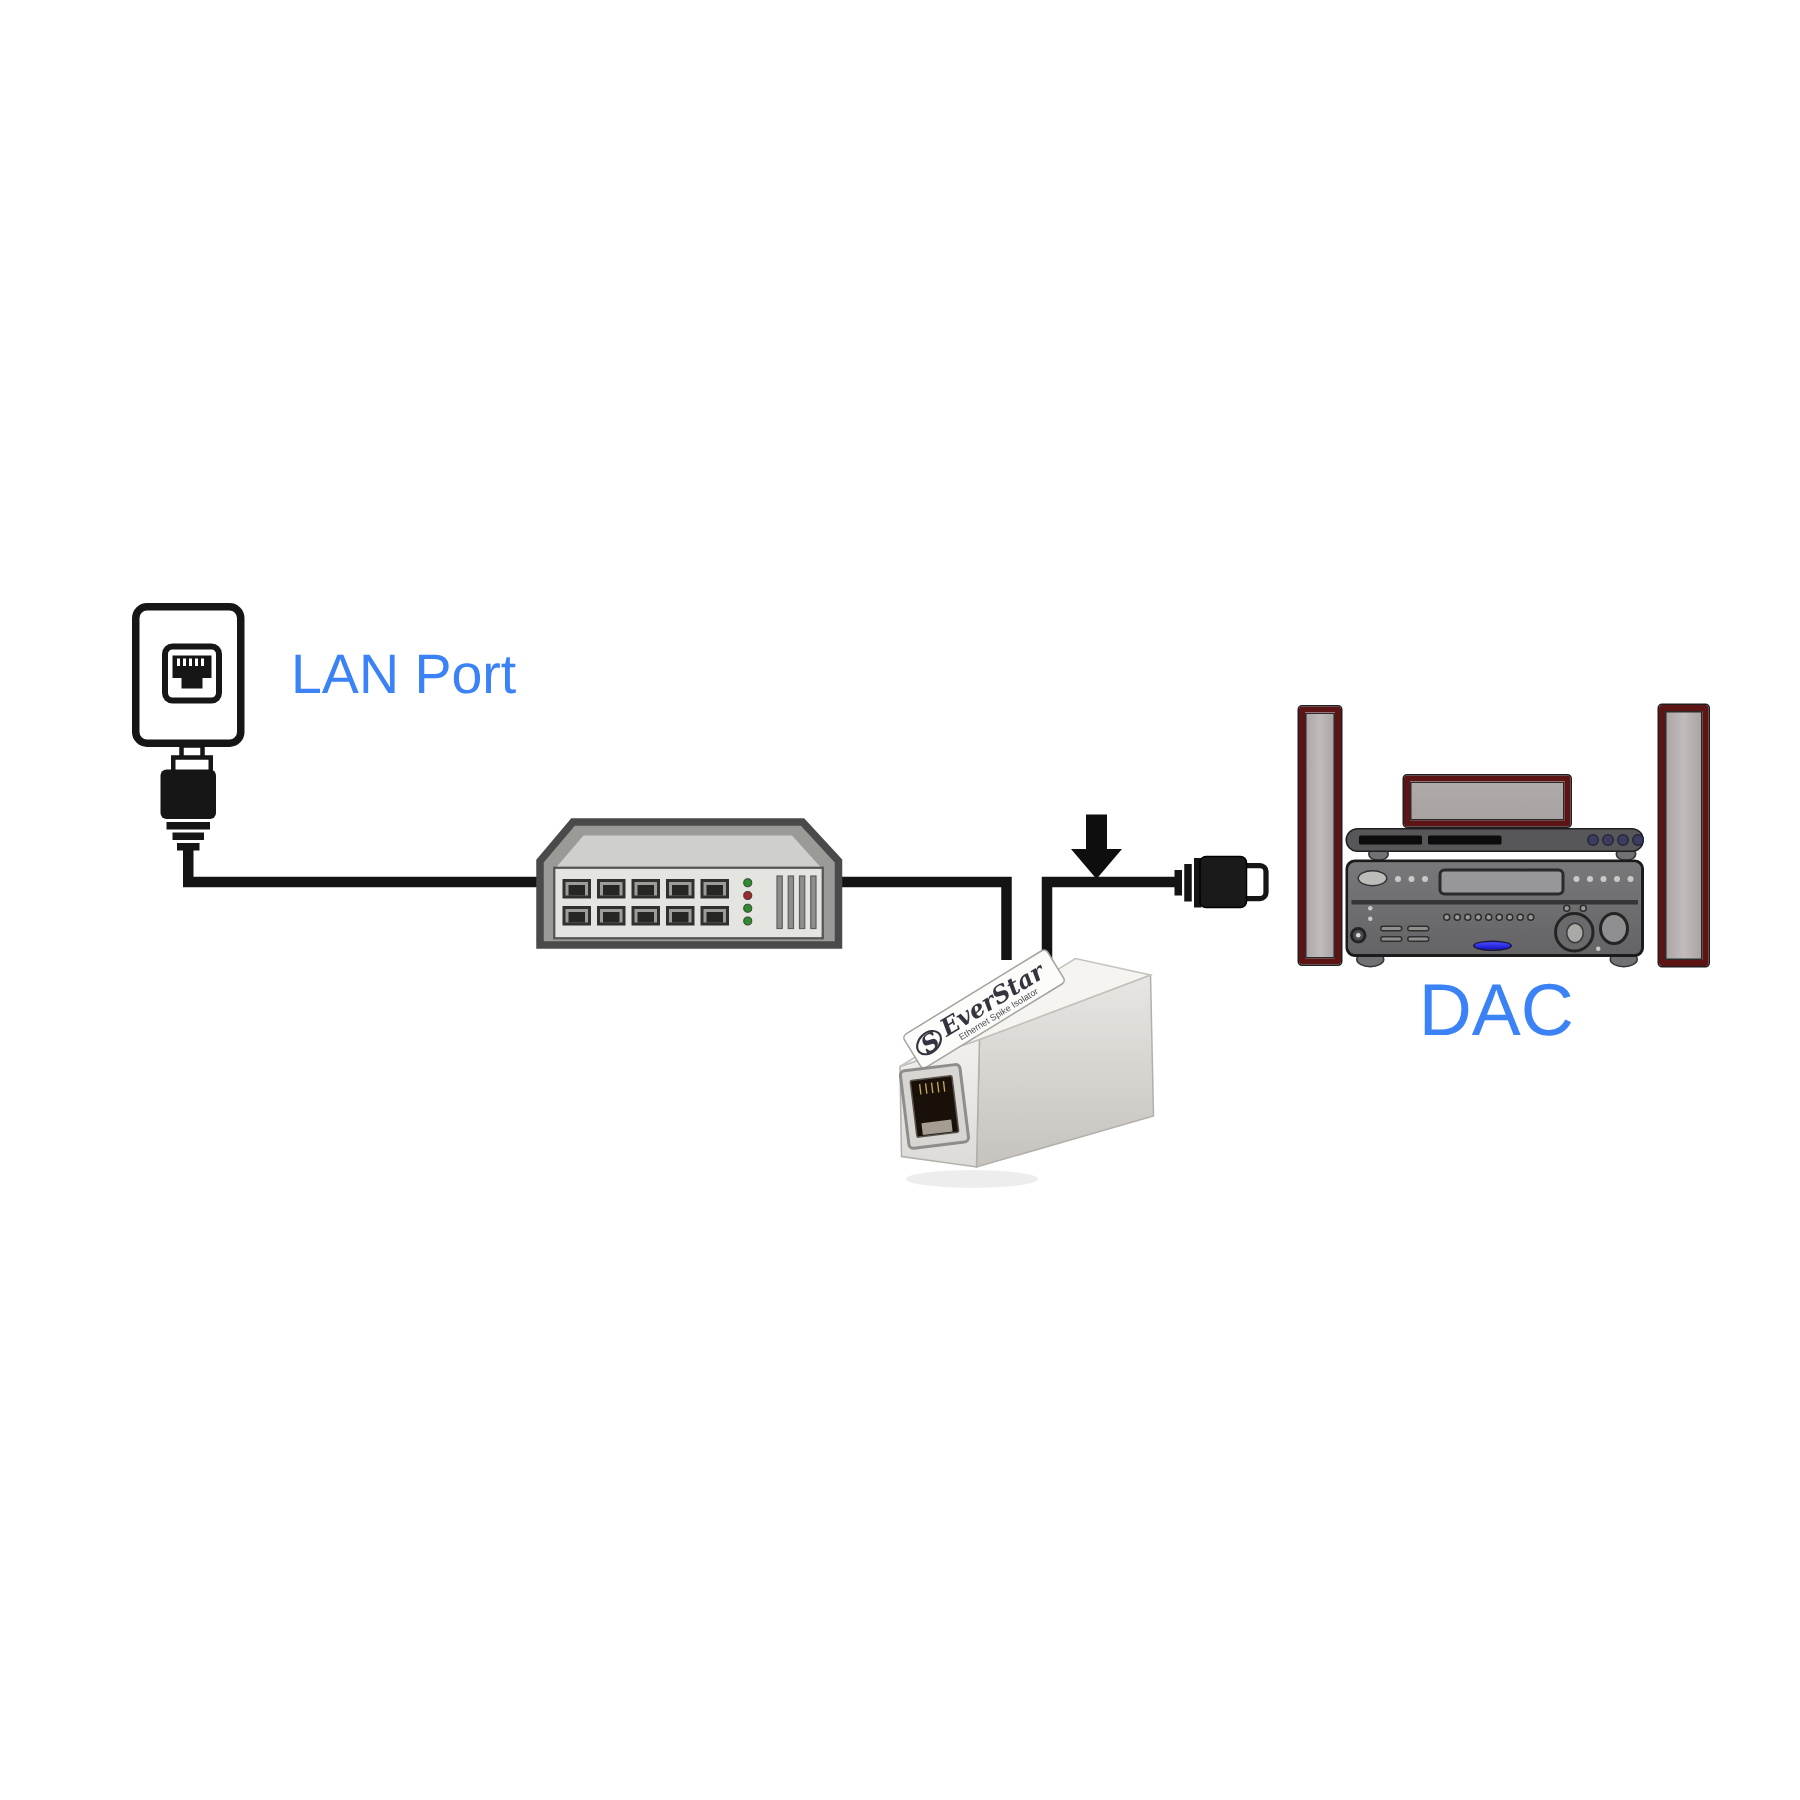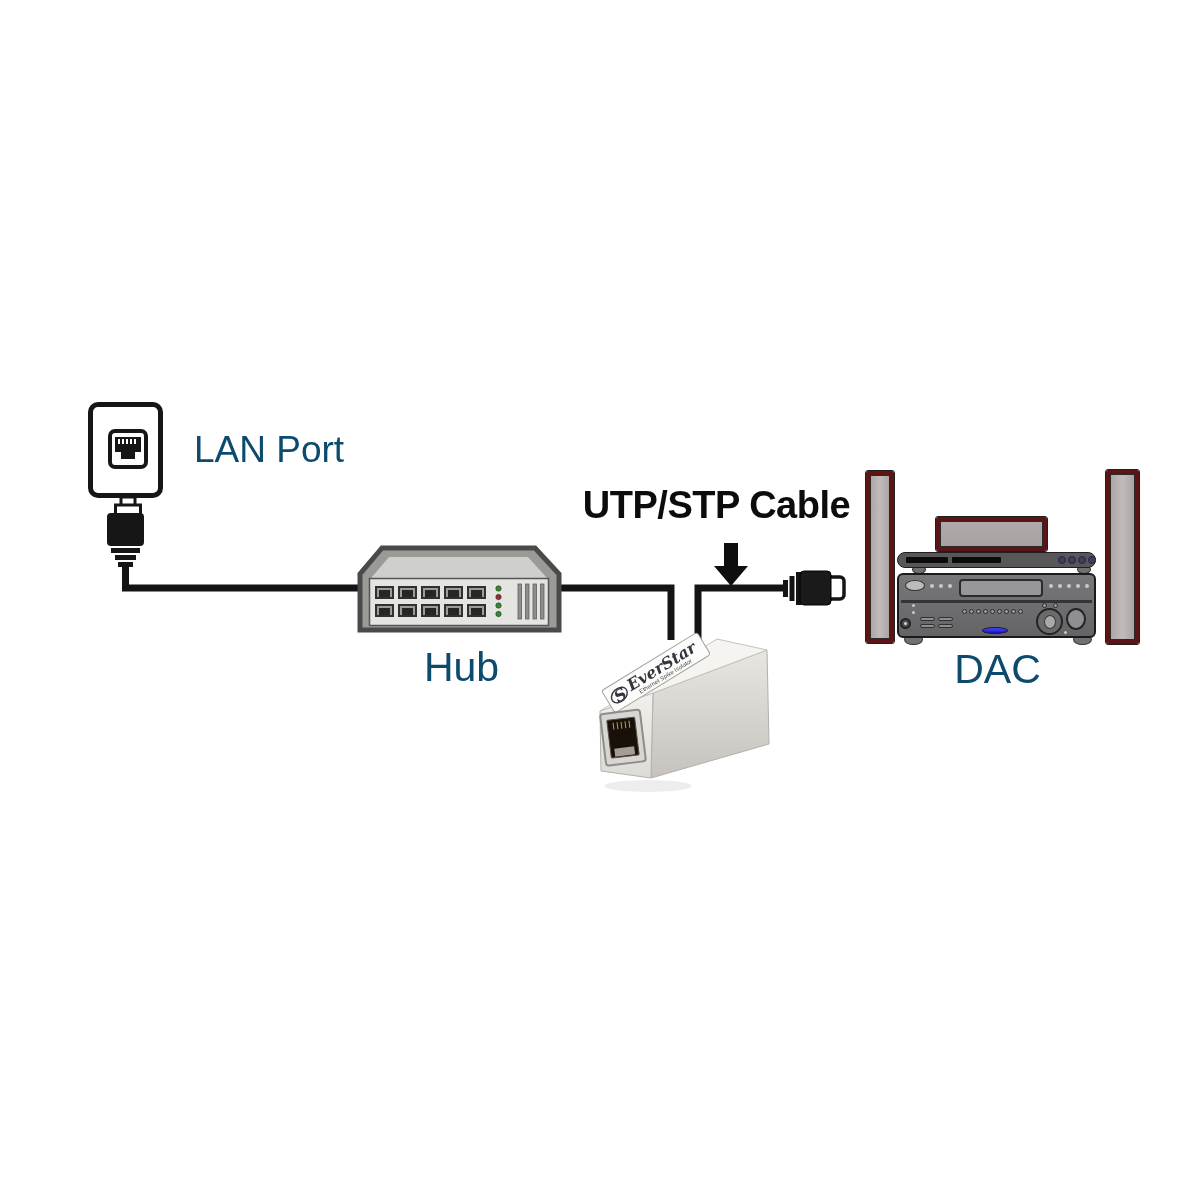--- a/index.html
+++ b/index.html
@@ -1,23 +1,23 @@
 <!DOCTYPE html>
 <html><head>
 <meta charset="utf-8">
 <style>
   html,body{margin:0;padding:0;background:#fff;}
   #canvas{position:relative;width:1200px;height:1200px;background:#ffffff;overflow:hidden;
           font-family:"Liberation Sans", sans-serif;}
   .abs{position:absolute;}
   
-  .lbl{color:#0c4a6e;white-space:nowrap;}
+  .lbl{color:#3b82f6;white-space:nowrap;}
   .lbl-lan{left:194px;top:429px;font-size:37px;}
   .lbl-hub{left:399px;top:644px;width:125px;text-align:center;font-size:41px;}
-  .lbl-dac{left:935px;top:646px;width:125px;text-align:center;font-size:41px;}
+  .lbl-dac{left:935px;top:646px;width:125px;text-align:center;font-size:49px;}
   .lbl-cable{left:566px;top:484px;width:301px;text-align:center;font-size:38px;font-weight:bold;color:#0c0c0c;letter-spacing:-0.5px;}
   .lbl-note{left:575px;top:519px;width:301px;text-align:center;font-size:22px;font-weight:bold;color:#0c0c0c;}
   
   .wallplate{left:88px;top:402px;width:75px;height:96px;border:5px solid #161616;border-radius:10px;background:#fff;box-sizing:border-box;}
   .jackicon{position:absolute;left:15px;top:22px;width:40px;height:40px;border:4px solid #161616;border-radius:7px;background:#fff;box-sizing:border-box;}
   .jack-top{position:relative;width:26px;height:15px;background:#161616;margin:4px auto 0;}
   .jack-pins{position:absolute;top:2px;left:3px;right:3px;height:5px;background:repeating-linear-gradient(90deg,#ffffff 0 2px,#161616 2px 4px);}
   .jack-bot{width:14px;height:7px;background:#161616;margin:0 auto;}
   
   .speaker{background:linear-gradient(90deg,#aaa4a4,#c1bbbb 50%,#a8a2a2);border:4px solid #5c1414;outline:1px solid #1f1f1f;box-shadow:inset 0 0 0 1px #2a2a2a;box-sizing:border-box;border-radius:2px;}
@@ -211,17 +211,15 @@
     <div class="pill" style="left:39px;top:49px;"></div>
     <div class="knob">
         <div class="knob-in"></div>
       </div>
     <div class="ovalknob"></div>
     <div class="bled"></div>
     <div class="dot" style="left:165px;top:56px;width:3px;height:3px;"></div>
   </div>
 
   <div class="abs lbl lbl-lan">LAN Port</div>
-  <div class="abs lbl lbl-hub">Hub</div>
-  <div class="abs lbl lbl-cable">UTP/STP Cable</div>
   <div class="abs lbl lbl-dac">DAC</div>
 
 </div>
 
 </body></html>

